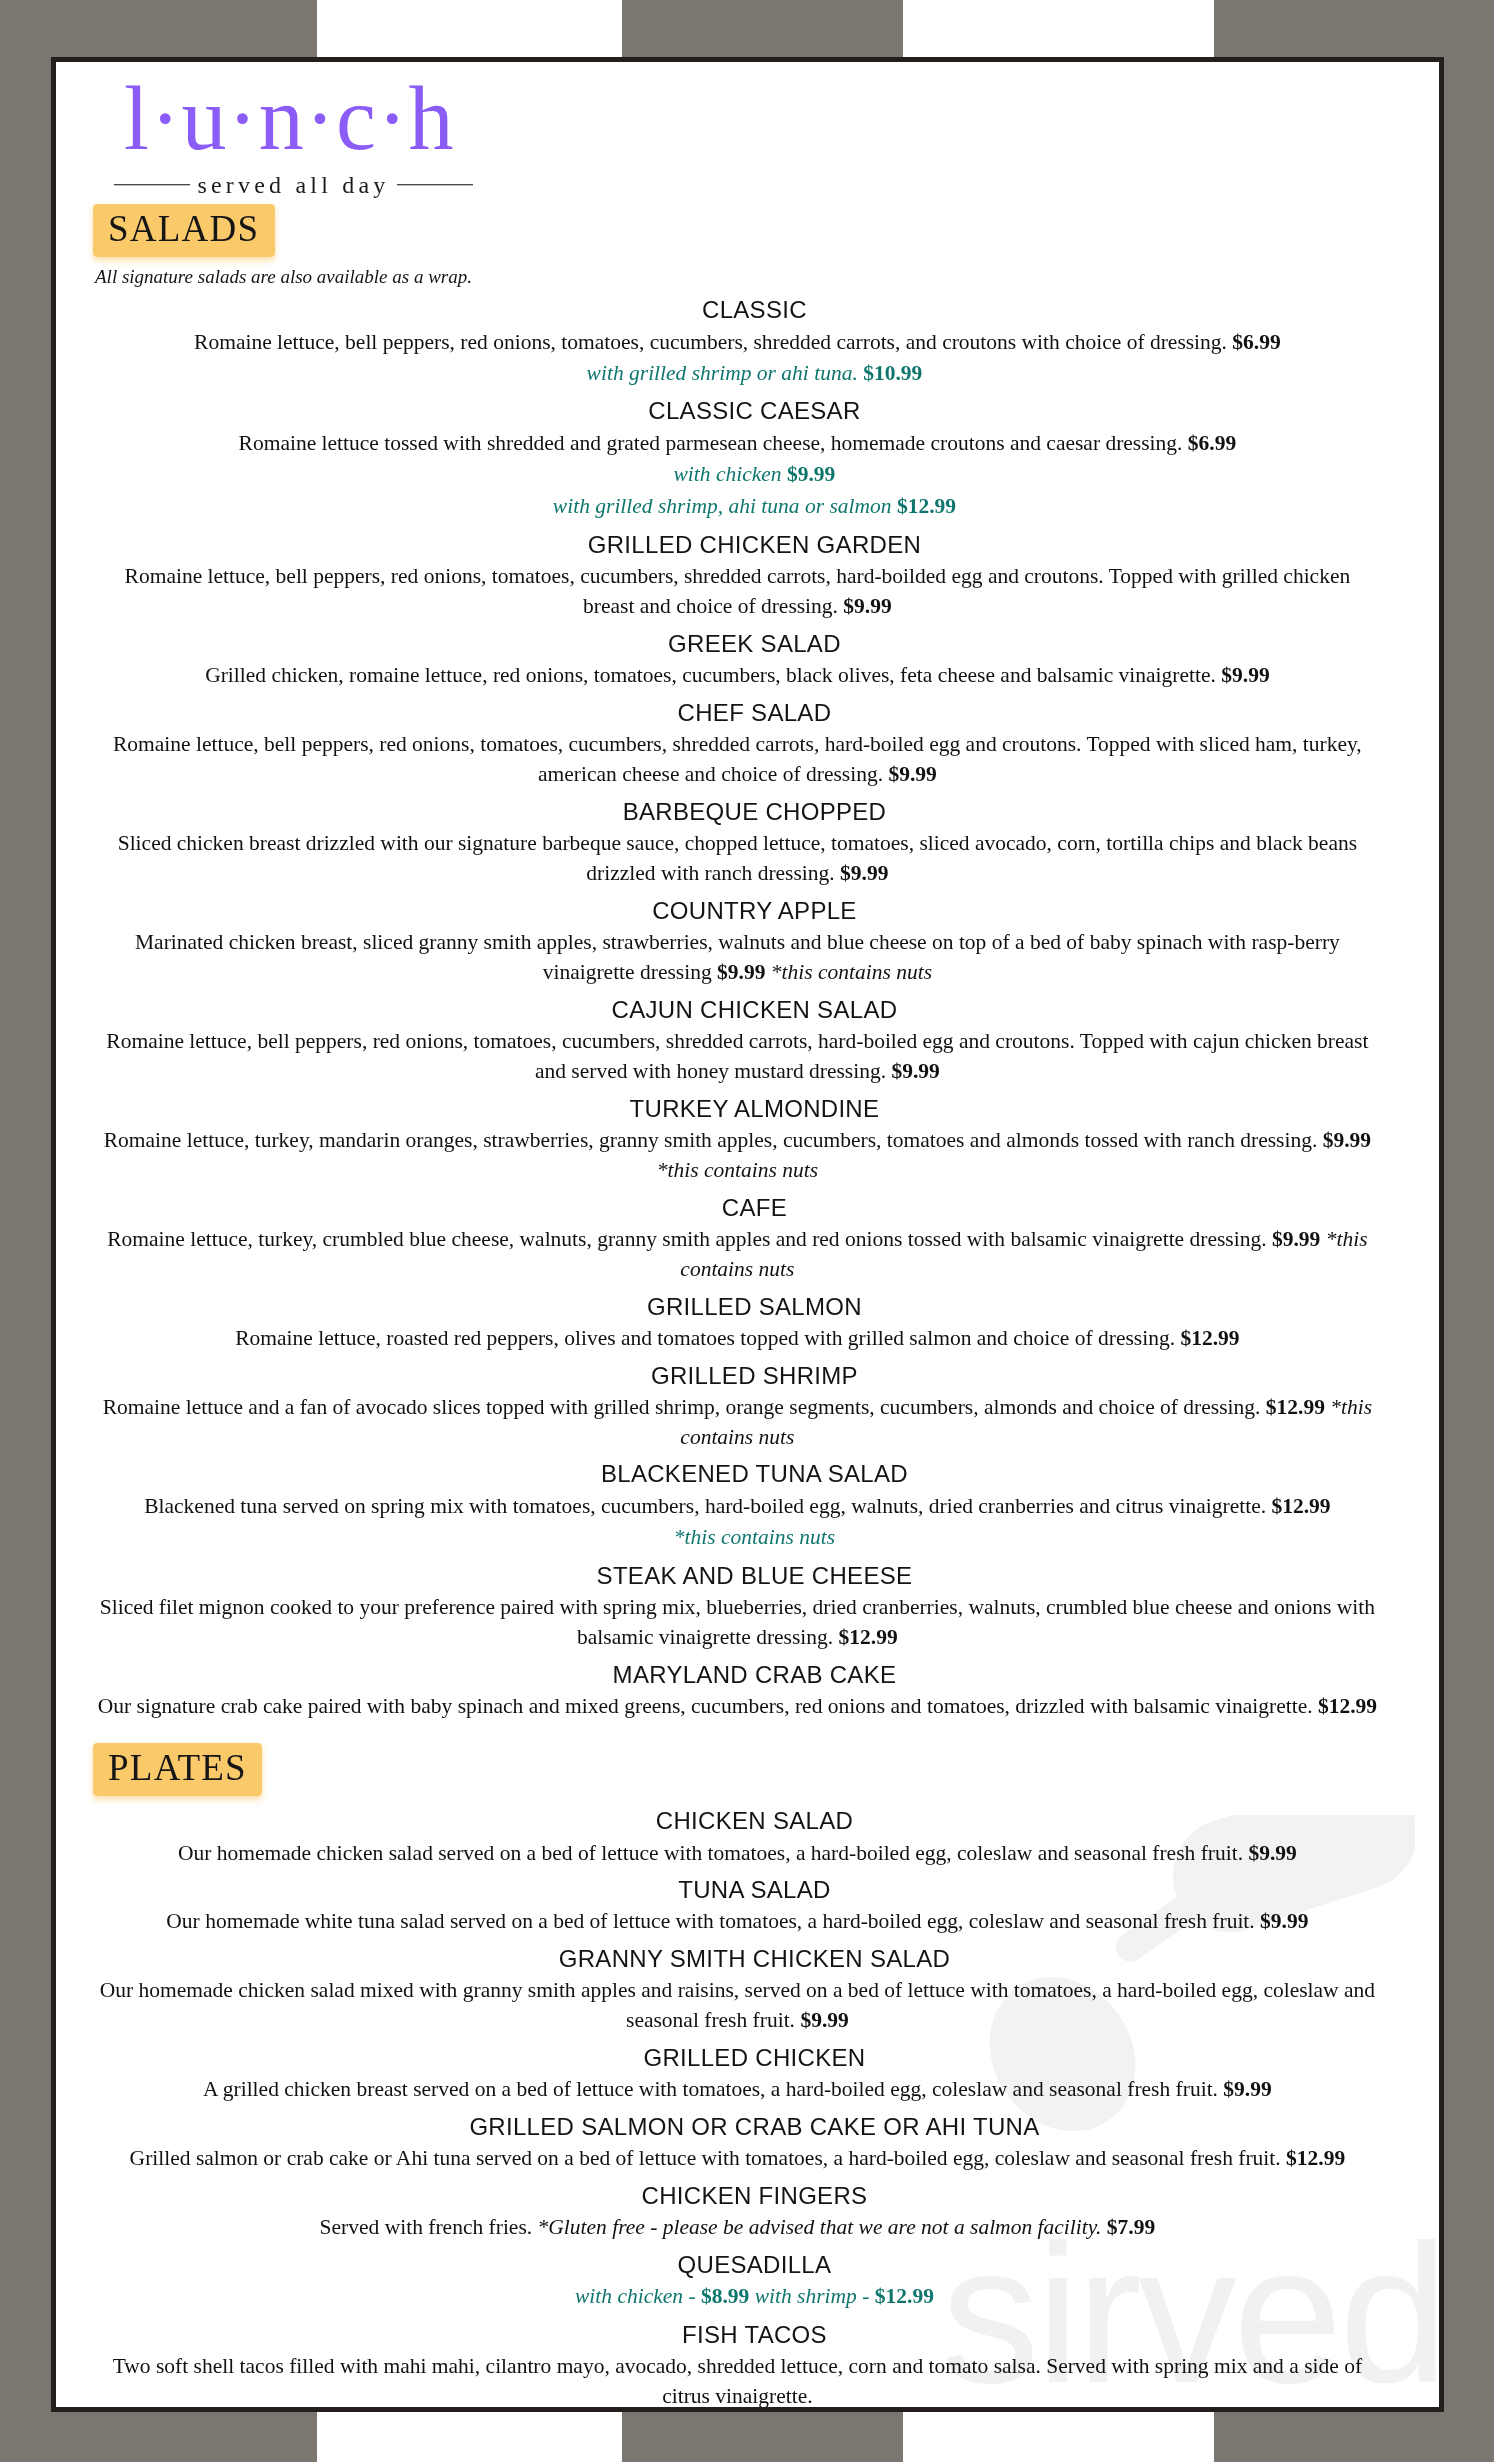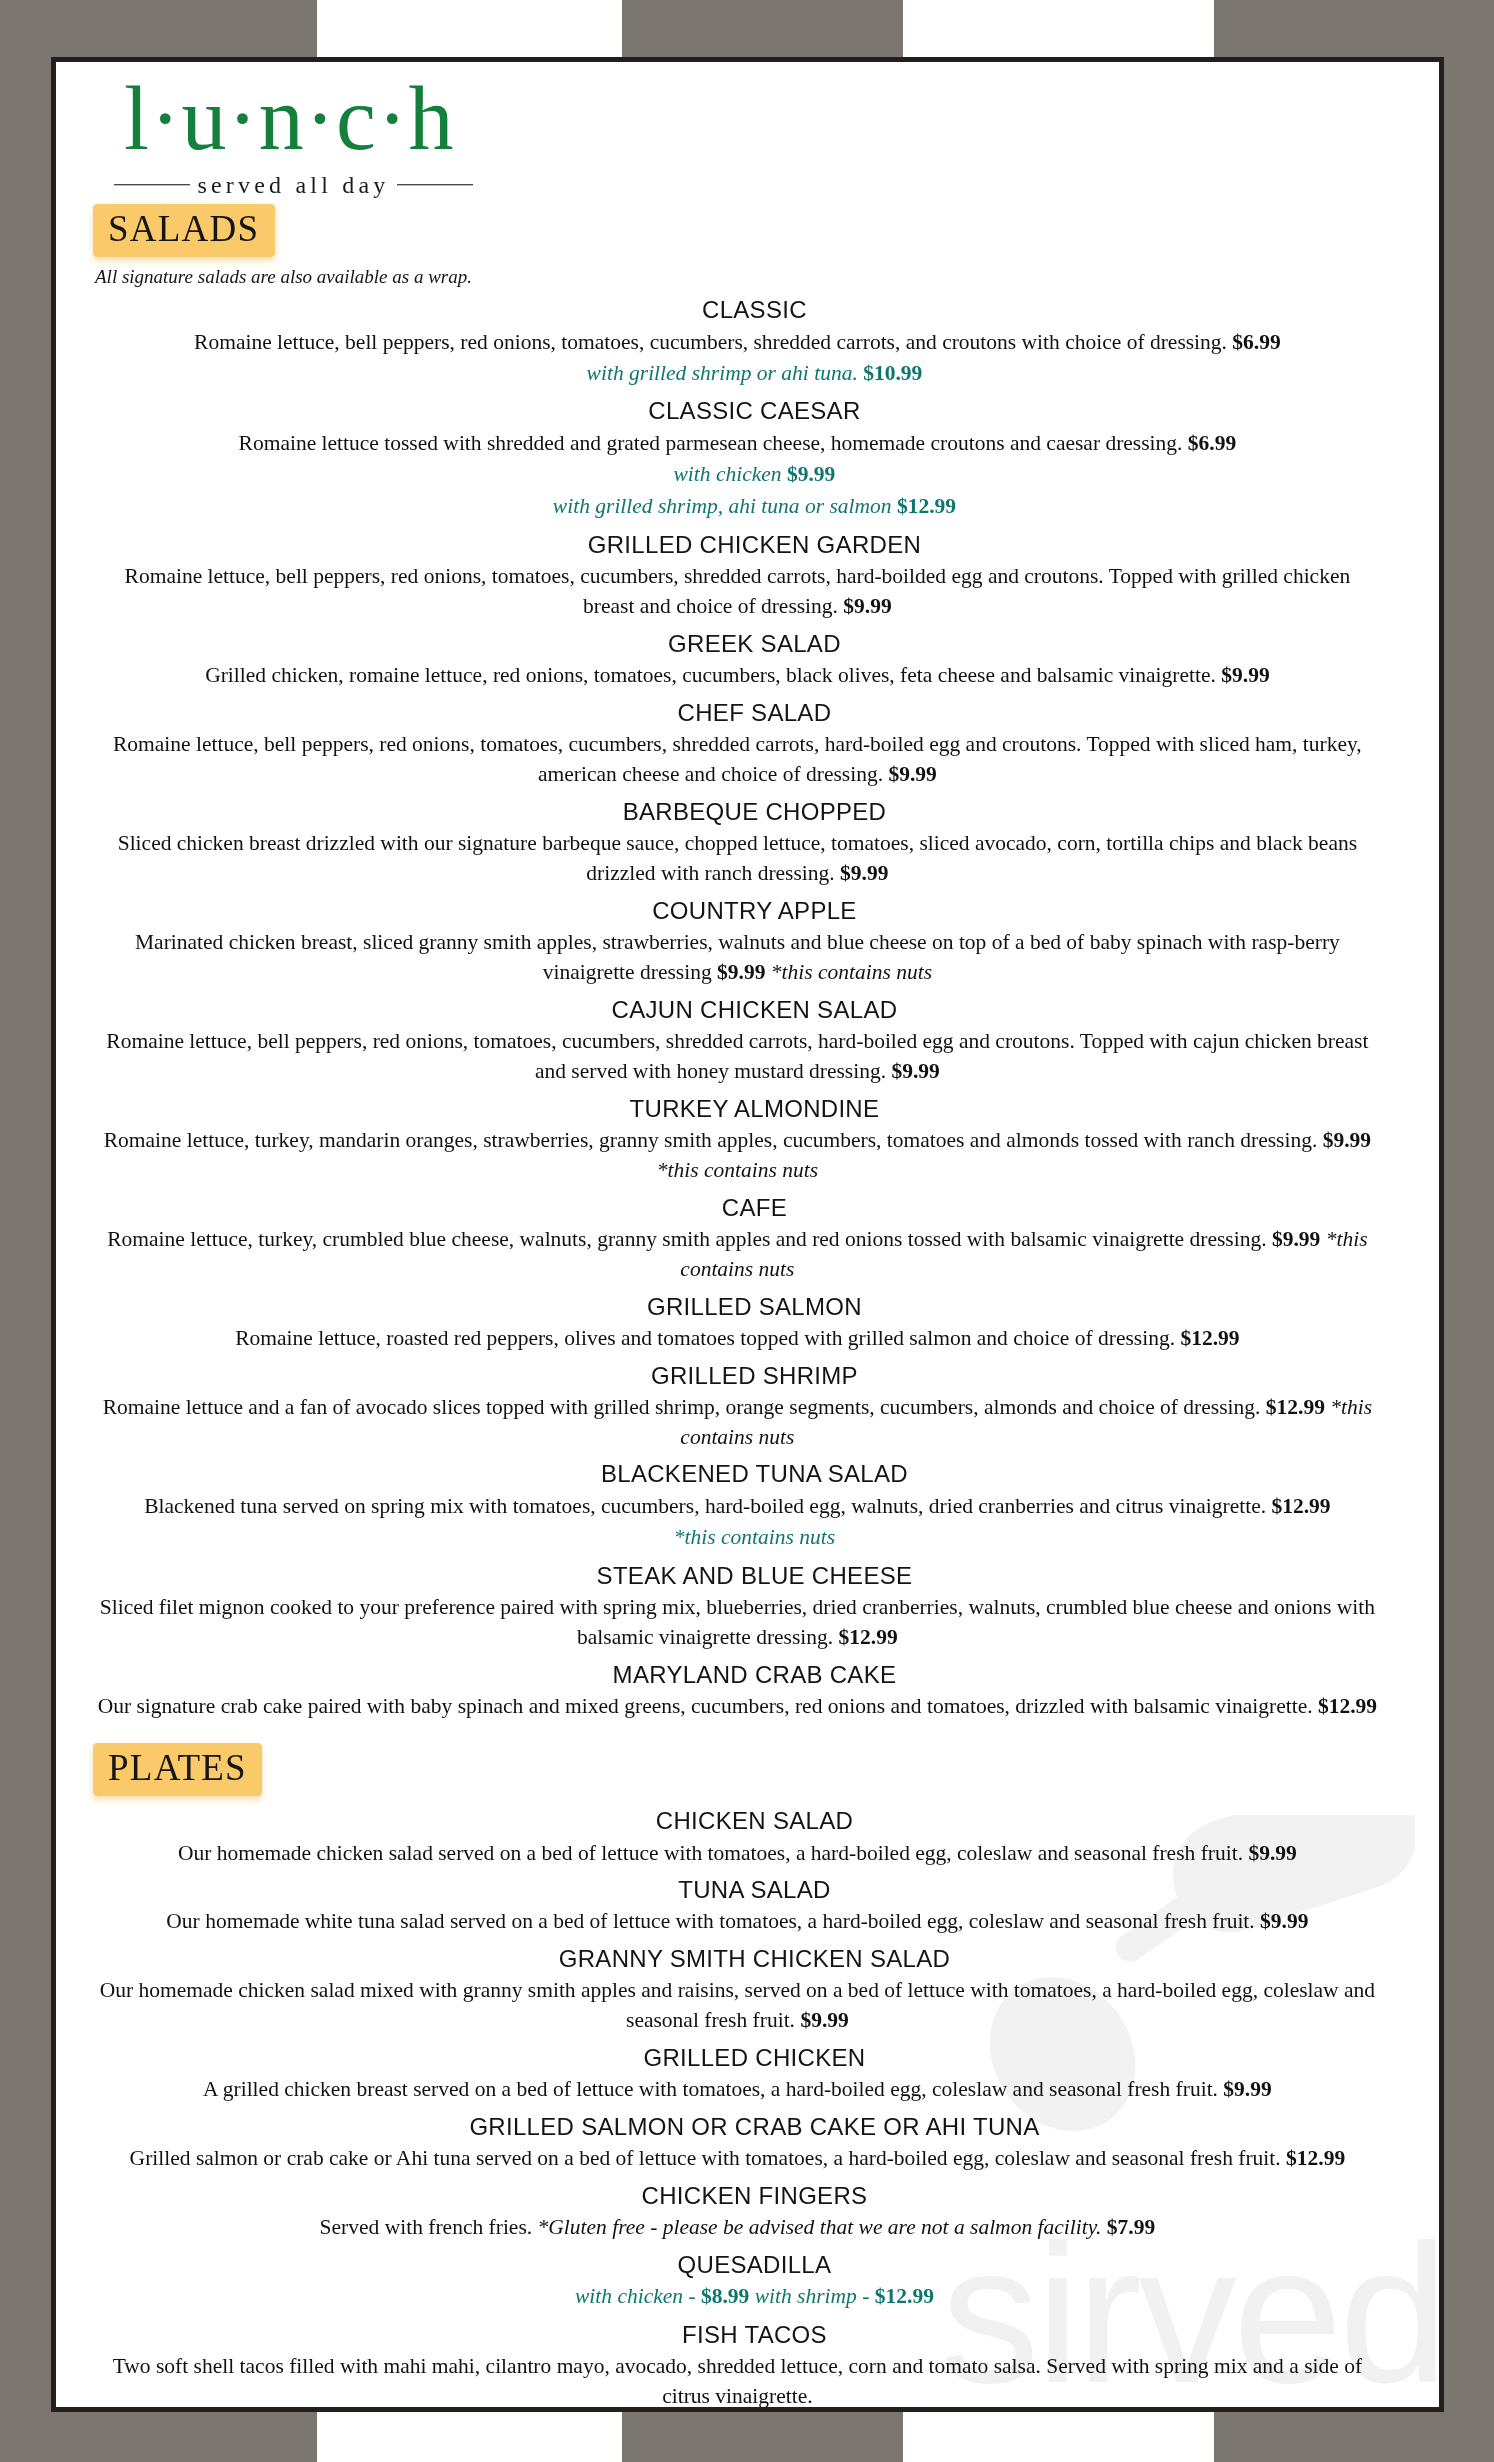--- a/index.html
+++ b/index.html
@@ -46,21 +46,21 @@
     color:#f1f1f1;letter-spacing:-3.6px;white-space:nowrap;
   }
   .wm-spoon{
     position:absolute;right:48px;bottom:281px;
     width:454px;height:335px;
     opacity:1;
   }
   
   .brand{
     font-family:"Liberation Serif", serif;
-    font-size:90px;line-height:1.02;color:#15803d;
+    font-size:90px;line-height:1.02;color:#8b5cf6;
     letter-spacing:1.2px;margin:0 0 0 35px;font-weight:400;
   }
   .tagline-row{
     display:flex;align-items:center;gap:7px;
     margin:7.2px 0 0 25px;width:359px;
   }
   .rule{flex:1;height:0;border-top:1.8px solid #4a4a4a;border-bottom:1.2px solid #bdbdbd;}
   .tagline{
     font-family:"Liberation Serif", serif;
     font-size:24px;letter-spacing:4.2px;color:#1b1b1b;white-space:nowrap;

